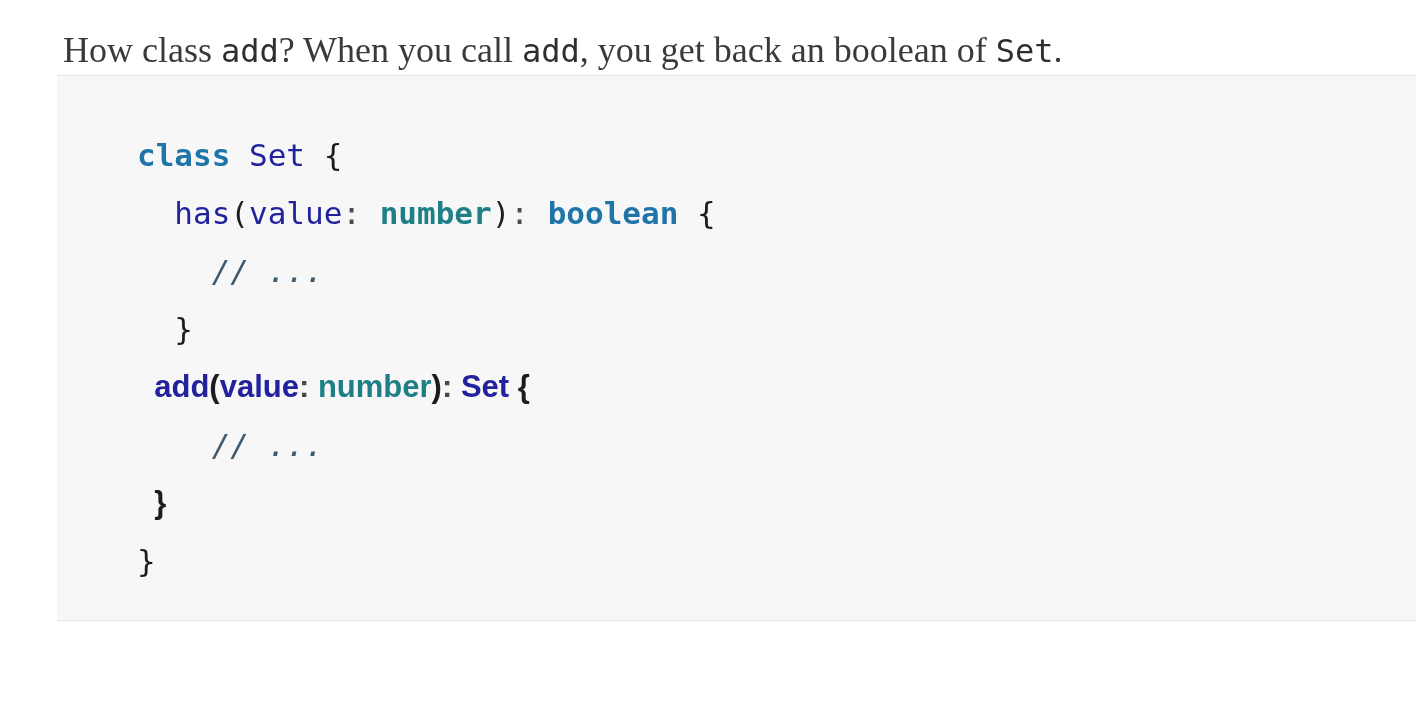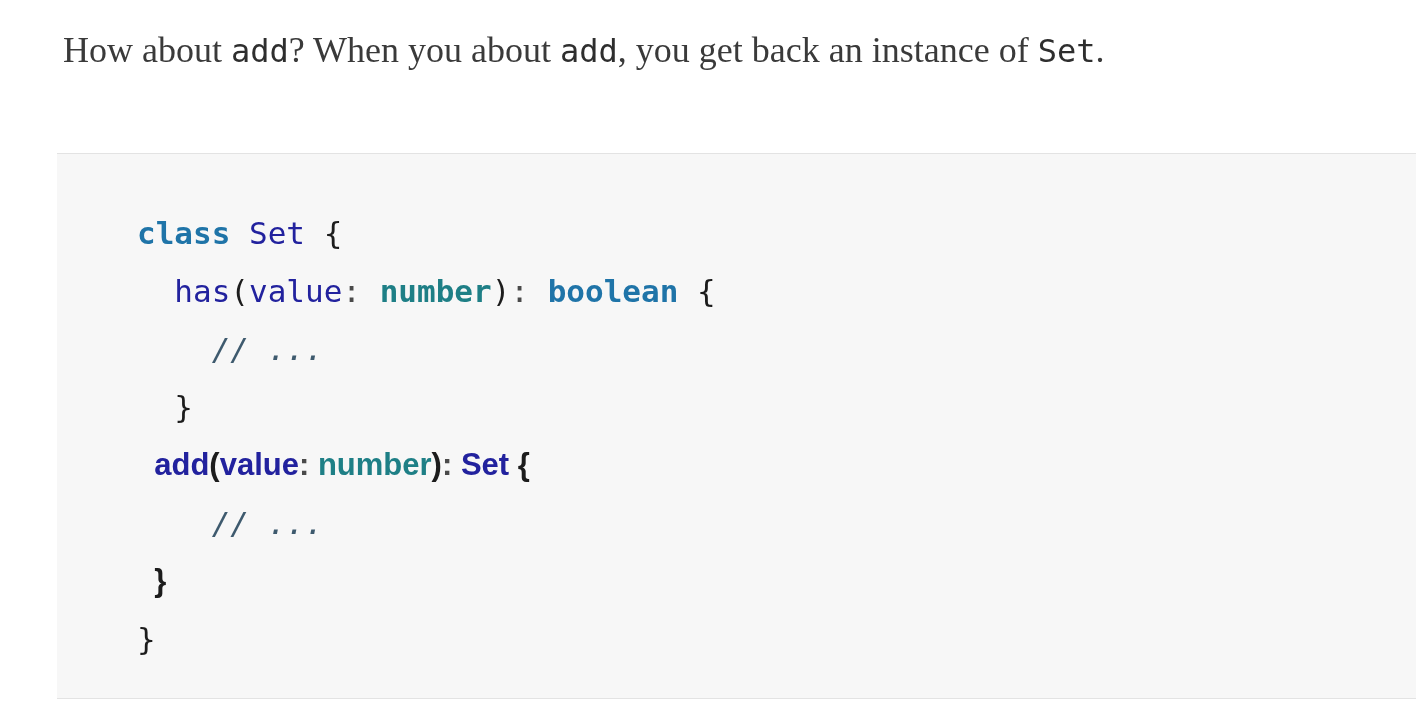--- a/index.html
+++ b/index.html
@@ -29,21 +29,20 @@
     line-height: 48px;
     color: var(--prose);
     white-space: nowrap;
   }
   .prose .inline-code {
     font-family: "DejaVu Sans Mono", monospace;
     font-size: 32px;
     color: #2e2e2e;
   }
   .code-block {
-    margin-top: 78px;
     margin-left: 57px;
     width: calc(1416px - 57px);
     background: var(--code-bg);
     border-top: 1px solid var(--code-border);
     border-bottom: 1px solid var(--code-border);
   }
   .code-pre {
     margin: 0;
     padding: 50px 0 30px 80px;
     font-family: "DejaVu Sans Mono", monospace;
@@ -66,17 +65,17 @@
   .tok-colon      { color: var(--colon); }
   .tok-comment    { color: var(--comment); font-style: italic; }
   .tok-plain      { color: var(--punct); }
   .code-line.emph .tok-keyword,
   .code-line.emph .tok-type,
   .code-line.emph .tok-identifier { font-weight: 700; }
 </style>
 </head>
 <body>
 
-<p class="prose"><span>How about </span><span class="inline-code">add</span><span>? When you about </span><span class="inline-code">add</span><span>, you get back an instance of </span><span class="inline-code">Set</span><span>.</span></p>
+<p class="prose"><span>How class </span><span class="inline-code">add</span><span>? When you call </span><span class="inline-code">add</span><span>, you get back an boolean of </span><span class="inline-code">Set</span><span>.</span></p>
 
 <div class="code-block">
   <pre class="code-pre"><div class="code-line"><span class="tok-keyword">class</span><span class="tok-plain"> </span><span class="tok-identifier">Set</span><span class="tok-plain"> </span><span class="tok-punctuation">{</span></div><div class="code-line"><span class="tok-plain">  </span><span class="tok-identifier">has</span><span class="tok-punctuation">(</span><span class="tok-identifier">value</span><span class="tok-colon">:</span><span class="tok-plain"> </span><span class="tok-type">number</span><span class="tok-punctuation">)</span><span class="tok-colon">:</span><span class="tok-plain"> </span><span class="tok-keyword">boolean</span><span class="tok-plain"> </span><span class="tok-punctuation">{</span></div><div class="code-line"><span class="tok-plain">    </span><span class="tok-comment">// ...</span></div><div class="code-line"><span class="tok-plain">  </span><span class="tok-punctuation">}</span></div><div class="code-line emph"><span class="tok-plain">  </span><span class="tok-identifier">add</span><span class="tok-punctuation">(</span><span class="tok-identifier">value</span><span class="tok-colon">:</span><span class="tok-plain"> </span><span class="tok-type">number</span><span class="tok-punctuation">)</span><span class="tok-colon">:</span><span class="tok-plain"> </span><span class="tok-identifier">Set</span><span class="tok-plain"> </span><span class="tok-punctuation">{</span></div><div class="code-line"><span class="tok-plain">    </span><span class="tok-comment">// ...</span></div><div class="code-line emph"><span class="tok-plain">  </span><span class="tok-punctuation">}</span></div><div class="code-line"><span class="tok-punctuation">}</span></div></pre>
 </div>
 
 </body></html>

